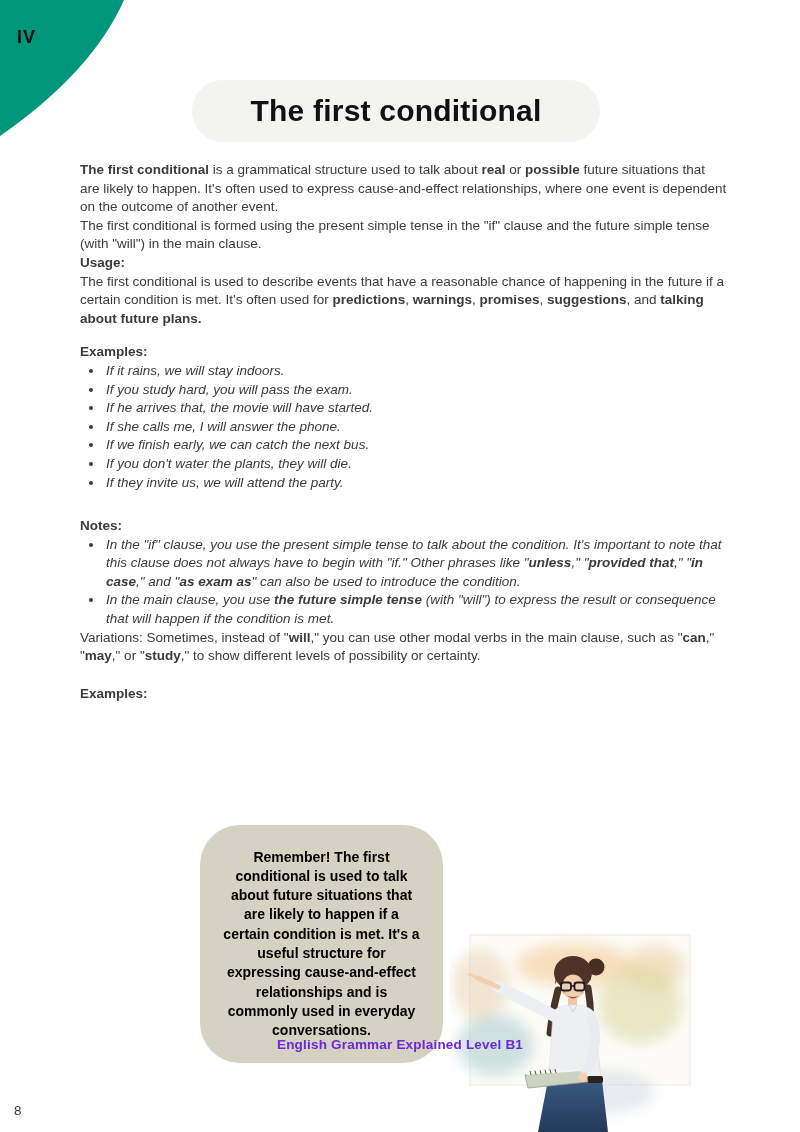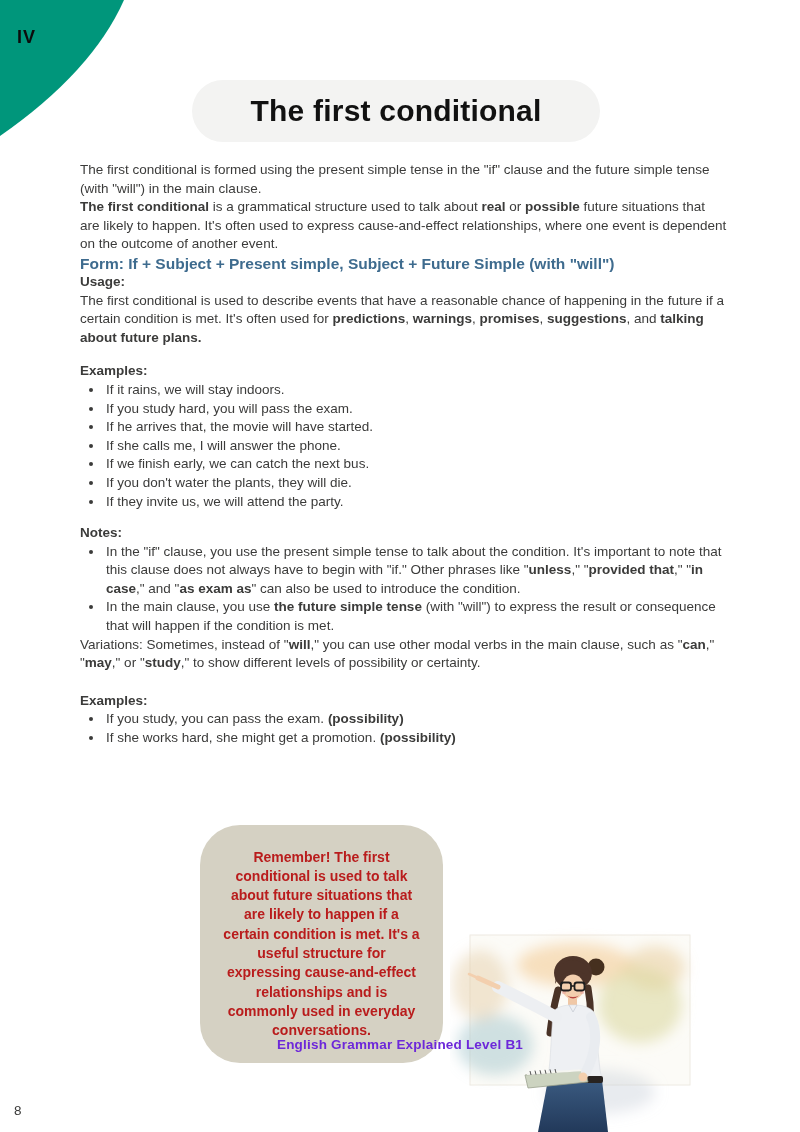--- a/index.html
+++ b/index.html
@@ -19,33 +19,33 @@
   }
   .title-pill h1{margin:0;font-size:30px;font-weight:bold;color:#111111;letter-spacing:.2px;}
   .content{
     position:absolute;left:80px;top:161px;width:648px;
     font-size:13.5px;line-height:18.6px;color:#3b3b3a;
   }
   .content p{margin:0;}
   .form-heading{margin-top:21px;font-size:15.5px;line-height:19px;font-weight:bold;color:#3e6b8e;}
   .sec-label{margin-top:21px;font-weight:bold;}
   .sec-label.m15{margin-top:15px;}
-  .sec-label.m13{margin-top:13px;}
+  .sec-label.m13{margin-top:25px;}
   .sec-label.m19{margin-top:19px;}
   .content ul{margin:0;padding-left:24px;list-style:disc;}
-  .content li{padding-left:2px;}
+  .content li{padding-left:2px;font-style:italic;}
   .vari{margin-top:19px;}
   .bubble{
     position:absolute;left:200px;top:825px;width:243px;height:238px;
     background:#d5d1c3;border-radius:40px;box-sizing:border-box;
     padding:22px 21px;display:flex;align-items:center;
   }
   .bubble p{
     margin:0;width:100%;text-align:center;font-weight:bold;
-    font-size:14px;line-height:19.3px;color:#b91c1c;
+    font-size:14px;line-height:19.3px;color:#000000;
   }
   .illustration{position:absolute;left:450px;top:920px;width:260px;height:212px;line-height:0;}
   .page-number{position:absolute;left:14px;top:1103px;font-size:13.5px;color:#3b3b3a;}
   .brand{
     position:absolute;left:0;right:0;top:1037px;text-align:center;
     font-weight:bold;font-size:13.5px;color:#6d28d9;letter-spacing:.2px;
   }
 </style>
 </head>
 <body>
@@ -57,24 +57,23 @@
       <path d="M0 0 H124 Q92 72 0 136 Z" fill="#00967b"></path>
     </svg>
   </div>
   <div class="numeral">IV</div>
 
   <div class="title-pill">
     <h1>The first conditional</h1>
   </div>
 
   <div class="content">
+    <p><b>The first conditional</b> is a grammatical structure used to talk about <b>real</b> or <b>possible</b> future situations that are likely to happen. It's often used to express cause-and-effect relationships, where one event is dependent on the outcome of another event.</p>
     <p>The first conditional is formed using the present simple tense in the "if" clause and the future simple tense (with "will") in the main clause.</p>
-    <p><b>The first conditional</b> is a grammatical structure used to talk about <b>real</b> or <b>possible</b> future situations that are likely to happen. It's often used to express cause-and-effect relationships, where one event is dependent on the outcome of another event.</p>
 
-    <p class="form-heading">Form: If + Subject + Present simple, Subject + Future Simple (with "will")</p>
 
     <p class="sec-label">Usage:</p>
     <p>The first conditional is used to describe events that have a reasonable chance of happening in the future if a certain condition is met. It's often used for <b>predictions</b>, <b>warnings</b>, <b>promises</b>, <b>suggestions</b>, and <b>talking about future plans.</b></p>
 
     <p class="sec-label m15">Examples:</p>
     <ul>
       <li>If it rains, we will stay indoors.</li>
       <li>If you study hard, you will pass the exam.</li>
       <li>If he arrives that, the movie will have started.</li>
       <li>If she calls me, I will answer the phone.</li>
@@ -85,24 +84,20 @@
 
     <p class="sec-label m13">Notes:</p>
     <ul>
       <li>In the "if" clause, you use the present simple tense to talk about the condition. It's important to note that this clause does not always have to begin with "if." Other phrases like "<b>unless</b>," "<b>provided that</b>," "<b>in case</b>," and "<b>as exam as</b>" can also be used to introduce the condition.</li>
       <li>In the main clause, you use <b>the future simple tense</b> (with "will") to express the result or consequence that will happen if the condition is met.</li>
     </ul>
 
     <p class="vari">Variations: Sometimes, instead of "<b>will</b>," you can use other modal verbs in the main clause, such as "<b>can</b>," "<b>may</b>," or "<b>study</b>," to show different levels of possibility or certainty.</p>
 
     <p class="sec-label m19">Examples:</p>
-    <ul>
-      <li>If you study, you can pass the exam. <b>(possibility)</b></li>
-      <li>If she works hard, she might get a promotion. <b>(possibility)</b></li>
-    </ul>
   </div>
 
   <div class="bubble">
     <p>Remember! The first conditional is used to talk about future situations that are likely to happen if a certain condition is met. It's a useful structure for expressing cause-and-effect relationships and is commonly used in everyday conversations.</p>
   </div>
 
   <div class="illustration">
     <svg width="260" height="212" viewBox="0 0 260 212">
       <defs>
         <filter id="wash" x="-60%" y="-60%" width="220%" height="220%">

